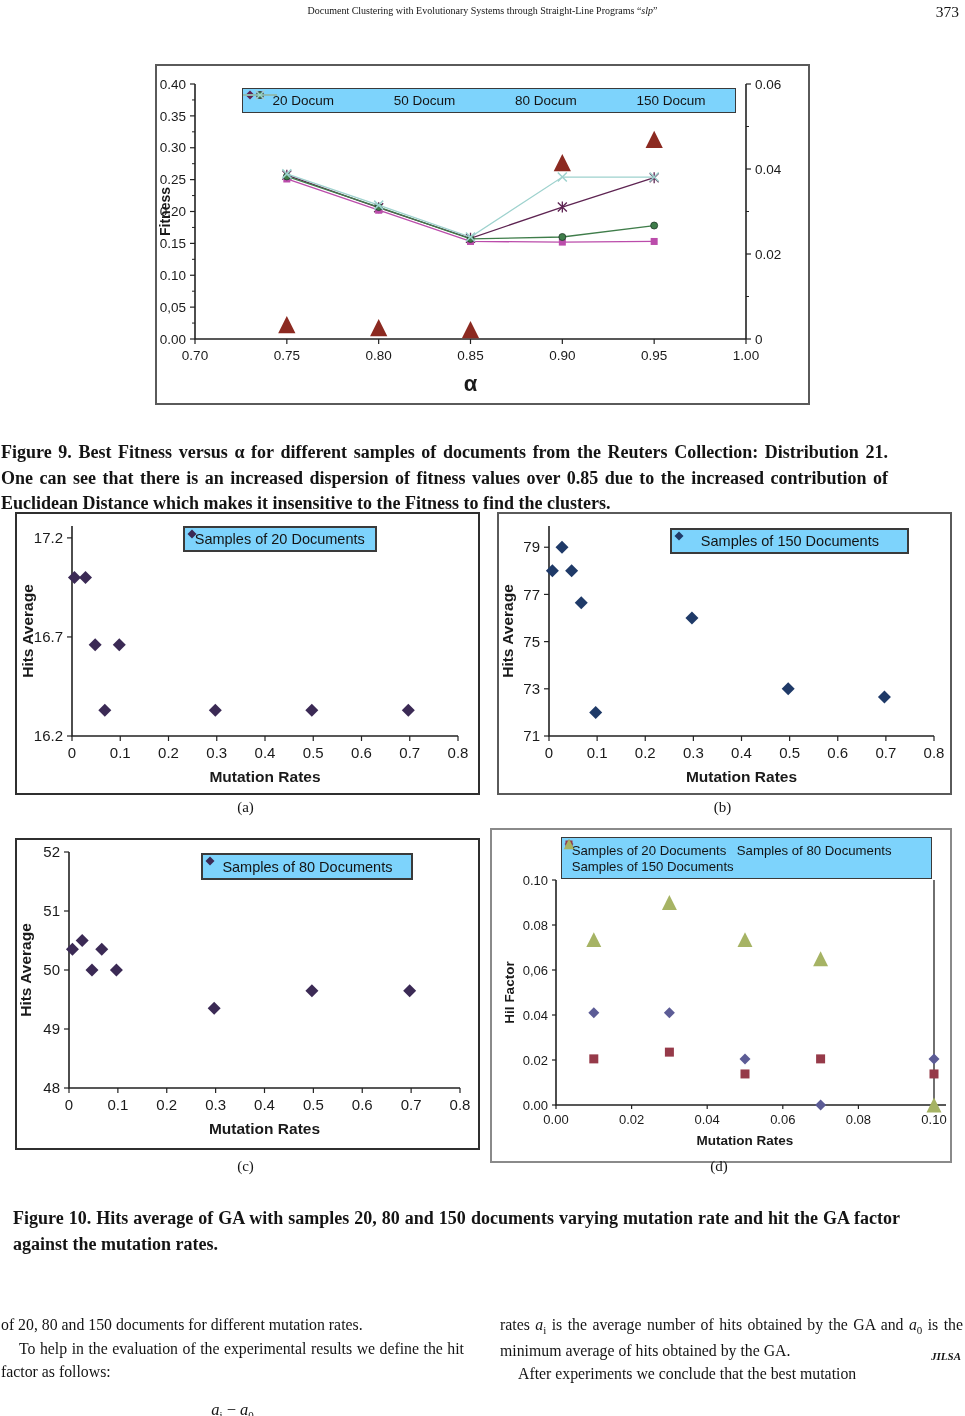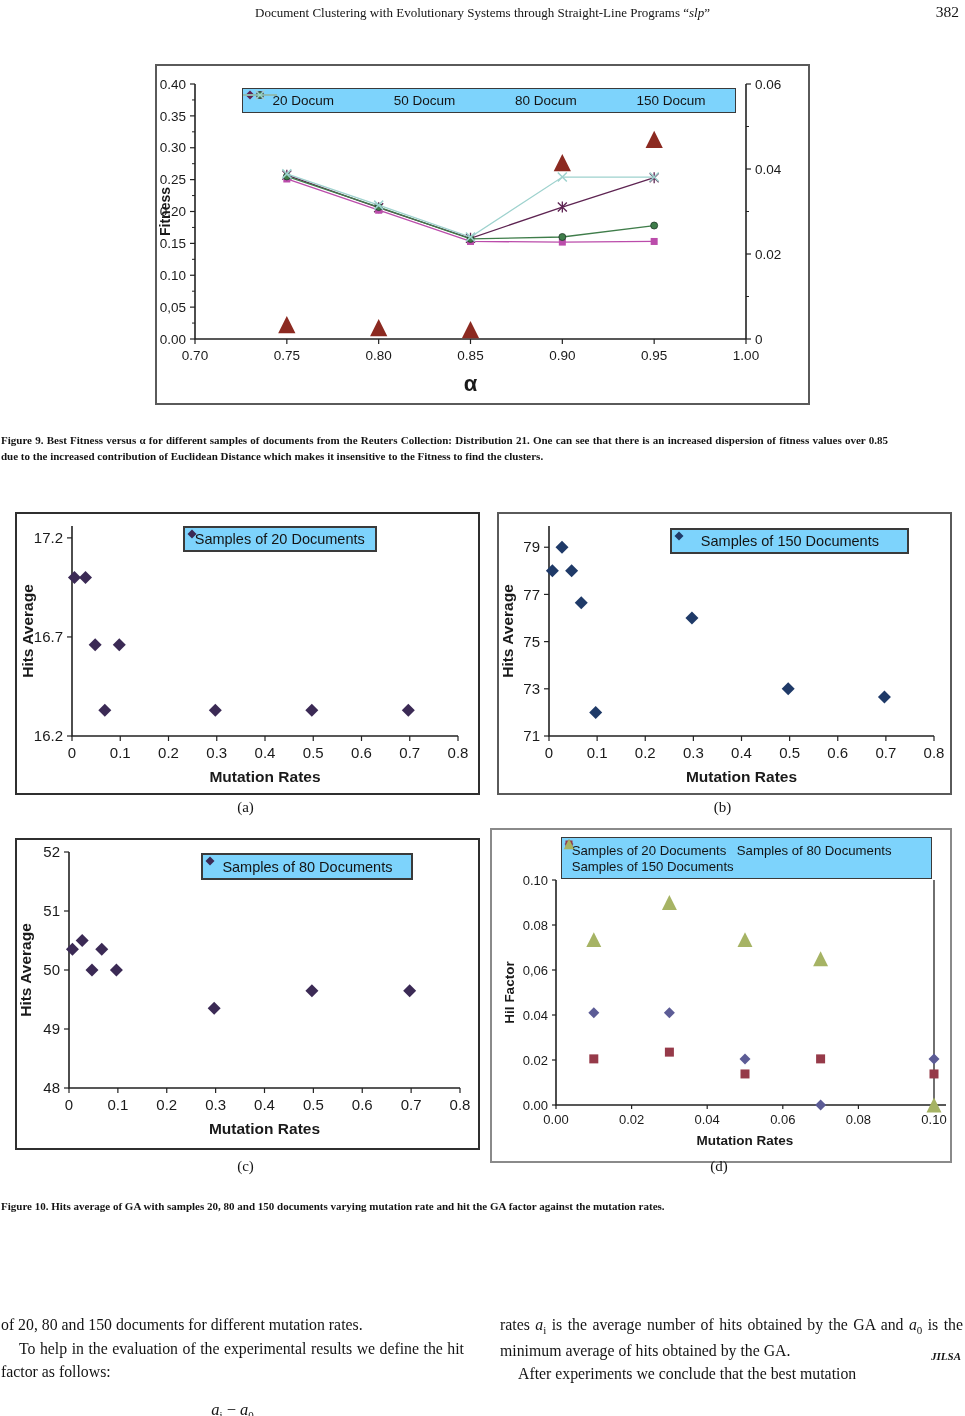--- a/index.html
+++ b/index.html
@@ -1,19 +1,19 @@
 <!DOCTYPE html>
 <html><head>
 <meta charset="utf-8">
 <style>
   html,body{margin:0;padding:0;background:#ffffff;}
   .page{position:relative;width:965px;height:1416px;background:#fff;color:#141414;
         font-family:"Liberation Serif",serif;overflow:hidden;}
   
-  .hdr-title{position:absolute;top:5px;left:0;width:100%;text-align:center;font-size:13px;}
+  .hdr-title{position:absolute;top:5px;left:0;width:100%;text-align:center;font-size:10px;}
   .hdr-page{position:absolute;top:3px;right:6px;font-size:15.5px;}
   
   .chart{position:absolute;background:#fff;}
   .chart svg{position:absolute;left:0;top:0;}
   svg text{font-family:"Liberation Sans",sans-serif;fill:#1a1a1a;}
   #fig9{left:155px;top:64px;width:651px;height:337px;border:2px solid #5a5a5a;}
   #fig10a{left:15px;top:512px;width:461px;height:279px;border:2px solid #2f2f2f;}
   #fig10b{left:497px;top:512px;width:451px;height:279px;border:2px solid #5a5a5a;}
   #fig10c{left:15px;top:838px;width:461px;height:308px;border:2px solid #2f2f2f;}
   #fig10d{left:490px;top:828px;width:458px;height:331px;border:2px solid #8a8a8a;}
@@ -23,42 +23,42 @@
   .lg-entry{display:flex;align-items:center;gap:5px;white-space:nowrap;}
   #fig9 .legend{left:13%;top:22px;width:76%;height:25px;justify-content:space-around;font-size:13.5px;border-width:1px;}
   #fig10a .legend{left:36%;top:12px;width:42%;height:26px;justify-content:center;font-size:14.5px;}
   #fig10b .legend{left:38%;top:14px;width:53%;height:26px;justify-content:center;font-size:14.5px;}
   #fig10c .legend{left:40%;top:13px;width:46%;height:27px;justify-content:center;font-size:14.5px;}
   #fig10d .legend{left:15%;top:7px;width:81%;height:42px;flex-wrap:wrap;justify-content:flex-start;
                   font-size:13.2px;padding-left:10px;border-width:1.5px;align-content:center;row-gap:1px;}
   #fig10d .lg-entry:nth-child(1){width:46%;}
   #fig10d .lg-entry:nth-child(2){width:50%;}
   
-  .caption{position:absolute;left:1px;width:887px;font-weight:bold;font-size:11px;line-height:1.42;text-align:justify;}
-  #cap9{top:422px;} #cap10{top:1188px;}
+  .caption{position:absolute;left:1px;width:887px;font-weight:bold;font-size:18px;line-height:1.42;text-align:justify;}
+  #cap9{top:422px;} #cap10{top:1188px;padding-left:12px;}
   .sublabel{position:absolute;font-size:15px;text-align:center;}
   #lab-a{left:15px;width:461px;top:799px;} #lab-b{left:497px;width:451px;top:799px;}
   #lab-c{left:15px;width:461px;top:1158px;} #lab-d{left:490px;width:458px;top:1158px;}
   .col{position:absolute;top:1313px;width:463px;font-size:15.8px;line-height:1.5;text-align:justify;}
   #col-left{left:1px;} #col-right{left:500px;}
   .col p{margin:0;}
   .indent{text-indent:18px;}
   .formula{text-align:center;font-size:16.5px;margin-top:14px;}
   .formula i{font-family:"Liberation Serif",serif;}
   sub{font-size:11px;}
   .ftr-copy{position:absolute;left:2px;top:1440px;font-size:15.5px;}
   .ftr-journal{position:absolute;right:4px;top:1350px;font-size:11px;font-weight:bold;font-style:italic;}
 </style>
 </head>
 <body>
 
 <div class="page">
 
   <div class="hdr-title"><span>Document Clustering with Evolutionary Systems through Straight-Line Programs “</span><i>slp</i><span>”</span></div>
-  <div class="hdr-page">382</div>
+  <div class="hdr-page">373</div>
 
   <div class="chart" id="fig9">
     <div class="legend">
         <span class="lg-entry">
           <svg width="14" height="12">
             <path d="M7 1.5L11.5 6L7 10.5L2.5 6Z" fill="#5e2452"></path>
           </svg>
           <span>20 Docum</span>
         </span>
         <span class="lg-entry">

